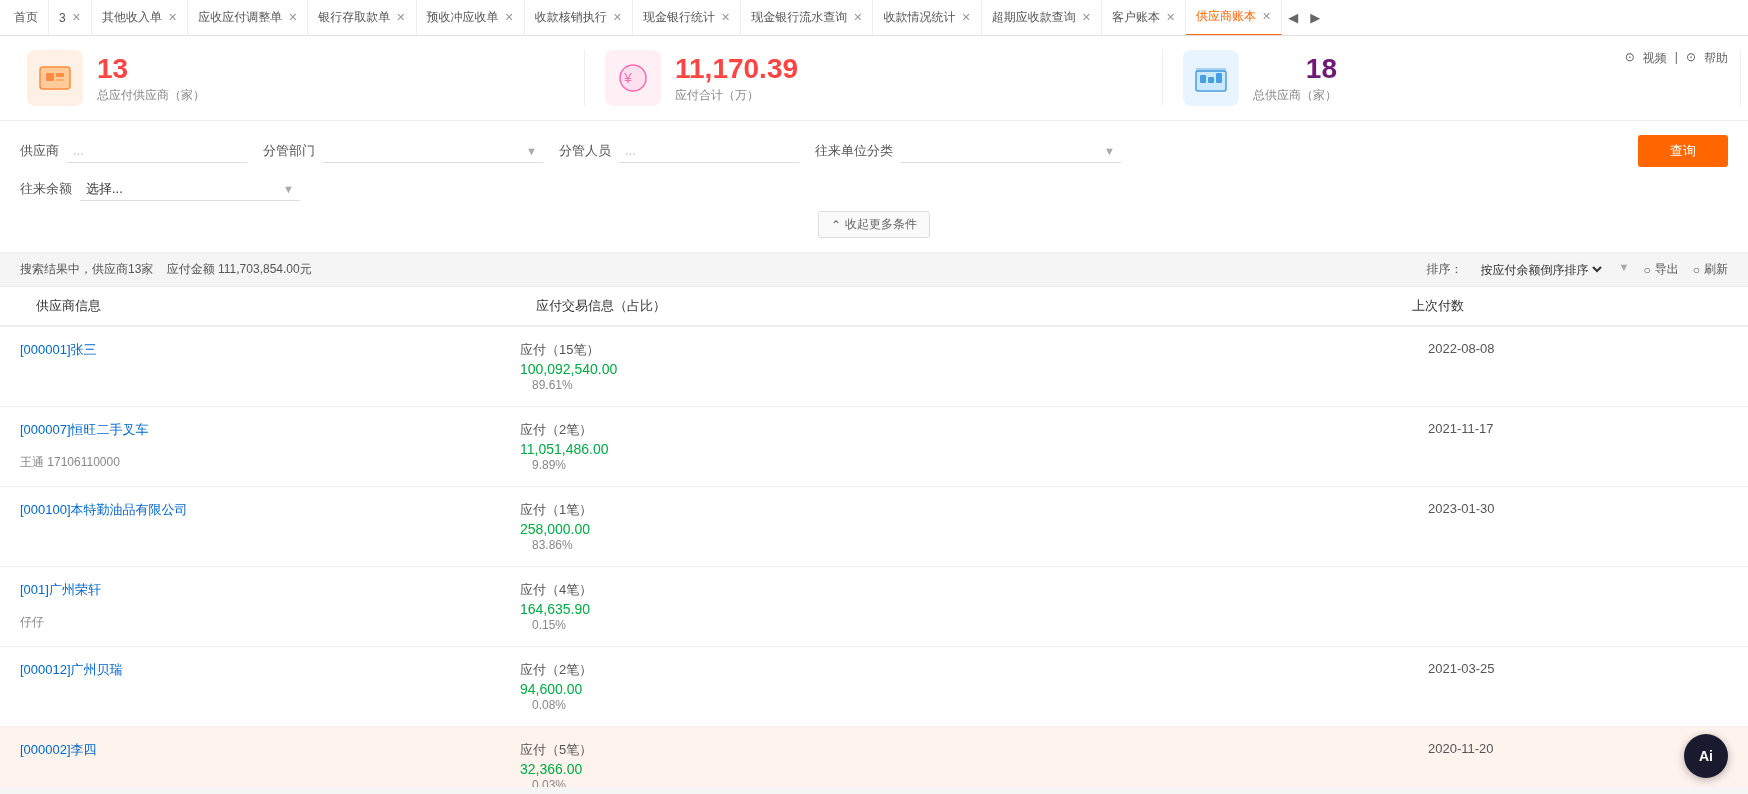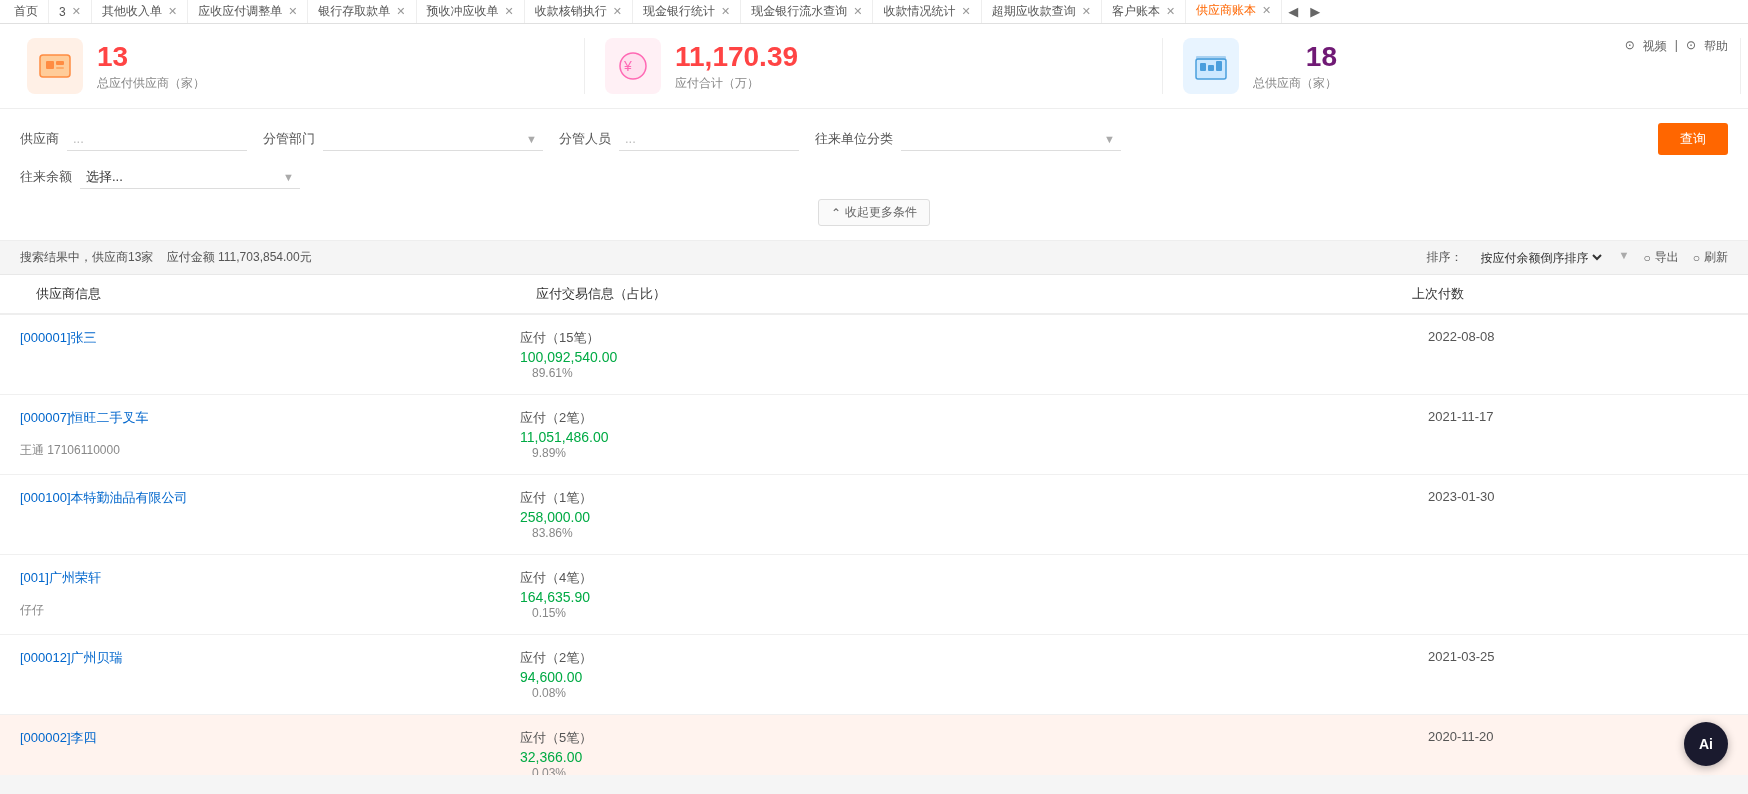--- a/index.html
+++ b/index.html
@@ -4,21 +4,21 @@
   <style>
     * { box-sizing: border-box; margin: 0; padding: 0; }
     body { font-family: 'Microsoft YaHei', Arial, sans-serif; font-size: 13px; background: #f5f5f5; color: #333; min-width: 1748px; }
 
     
     .top-nav {
       background: #fff;
       border-bottom: 1px solid #e0e0e0;
       display: flex;
       align-items: center;
-      height: 24px;
+      height: 36px;
       padding: 0 4px;
       overflow: hidden;
     }
     .nav-item {
       display: flex;
       align-items: center;
       padding: 0 10px;
       height: 36px;
       white-space: nowrap;
       cursor: pointer;
@@ -139,21 +139,21 @@
       font-size: 11px;
       pointer-events: none;
     }
     .filter-select-wrapper select {
       padding-right: 20px;
     }
     .btn-query {
       background: #ff6600;
       color: #fff;
       border: none;
-      padding: 7px 22px;
+      padding: 7px 32px;
       border-radius: 3px;
       cursor: pointer;
       font-size: 13px;
       margin-left: auto;
     }
     .collapse-bar {
       text-align: center;
       margin-top: 8px;
     }
     .collapse-btn {
@@ -526,13 +526,13 @@
         <span class="payable-pct">0.03%</span>
       </div>
       <div>
         <span class="last-pay-date">2020-11-20</span>
       </div>
     </div>
 
   </div>
 </div>
 
-<div style="position:fixed;bottom:28px;right:20px;background:#1a1a2e;color:#fff;border-radius:50%;width:44px;height:44px;display:flex;align-items:center;justify-content:center;font-size:14px;font-weight:bold;cursor:pointer;box-shadow:0 2px 8px rgba(0,0,0,0.3);">Ai</div>
+<div style="position:fixed;bottom:16px;right:20px;background:#1a1a2e;color:#fff;border-radius:50%;width:44px;height:44px;display:flex;align-items:center;justify-content:center;font-size:14px;font-weight:bold;cursor:pointer;box-shadow:0 2px 8px rgba(0,0,0,0.3);">Ai</div>
 
 </body></html>

